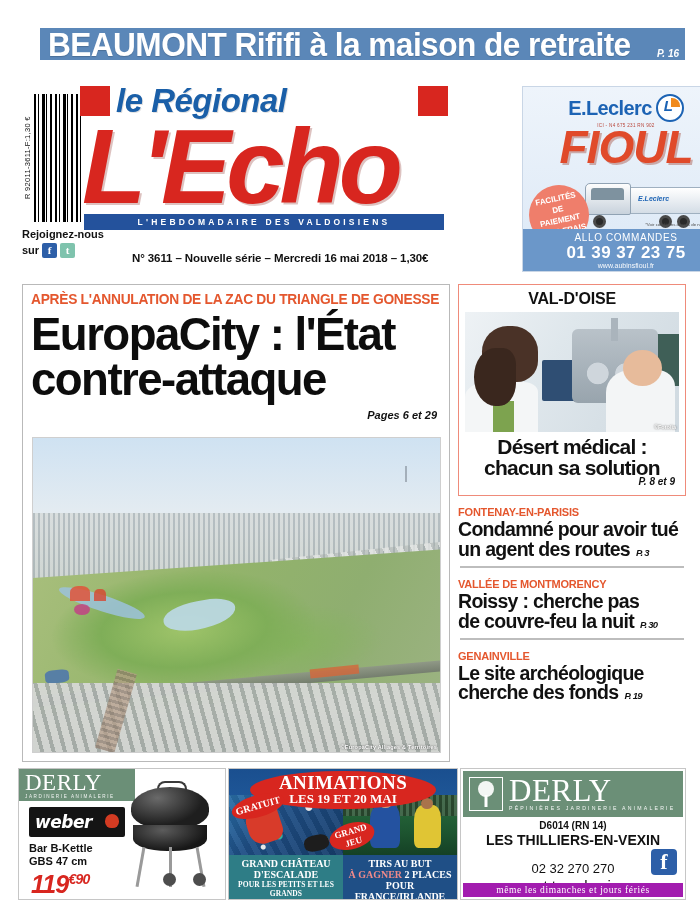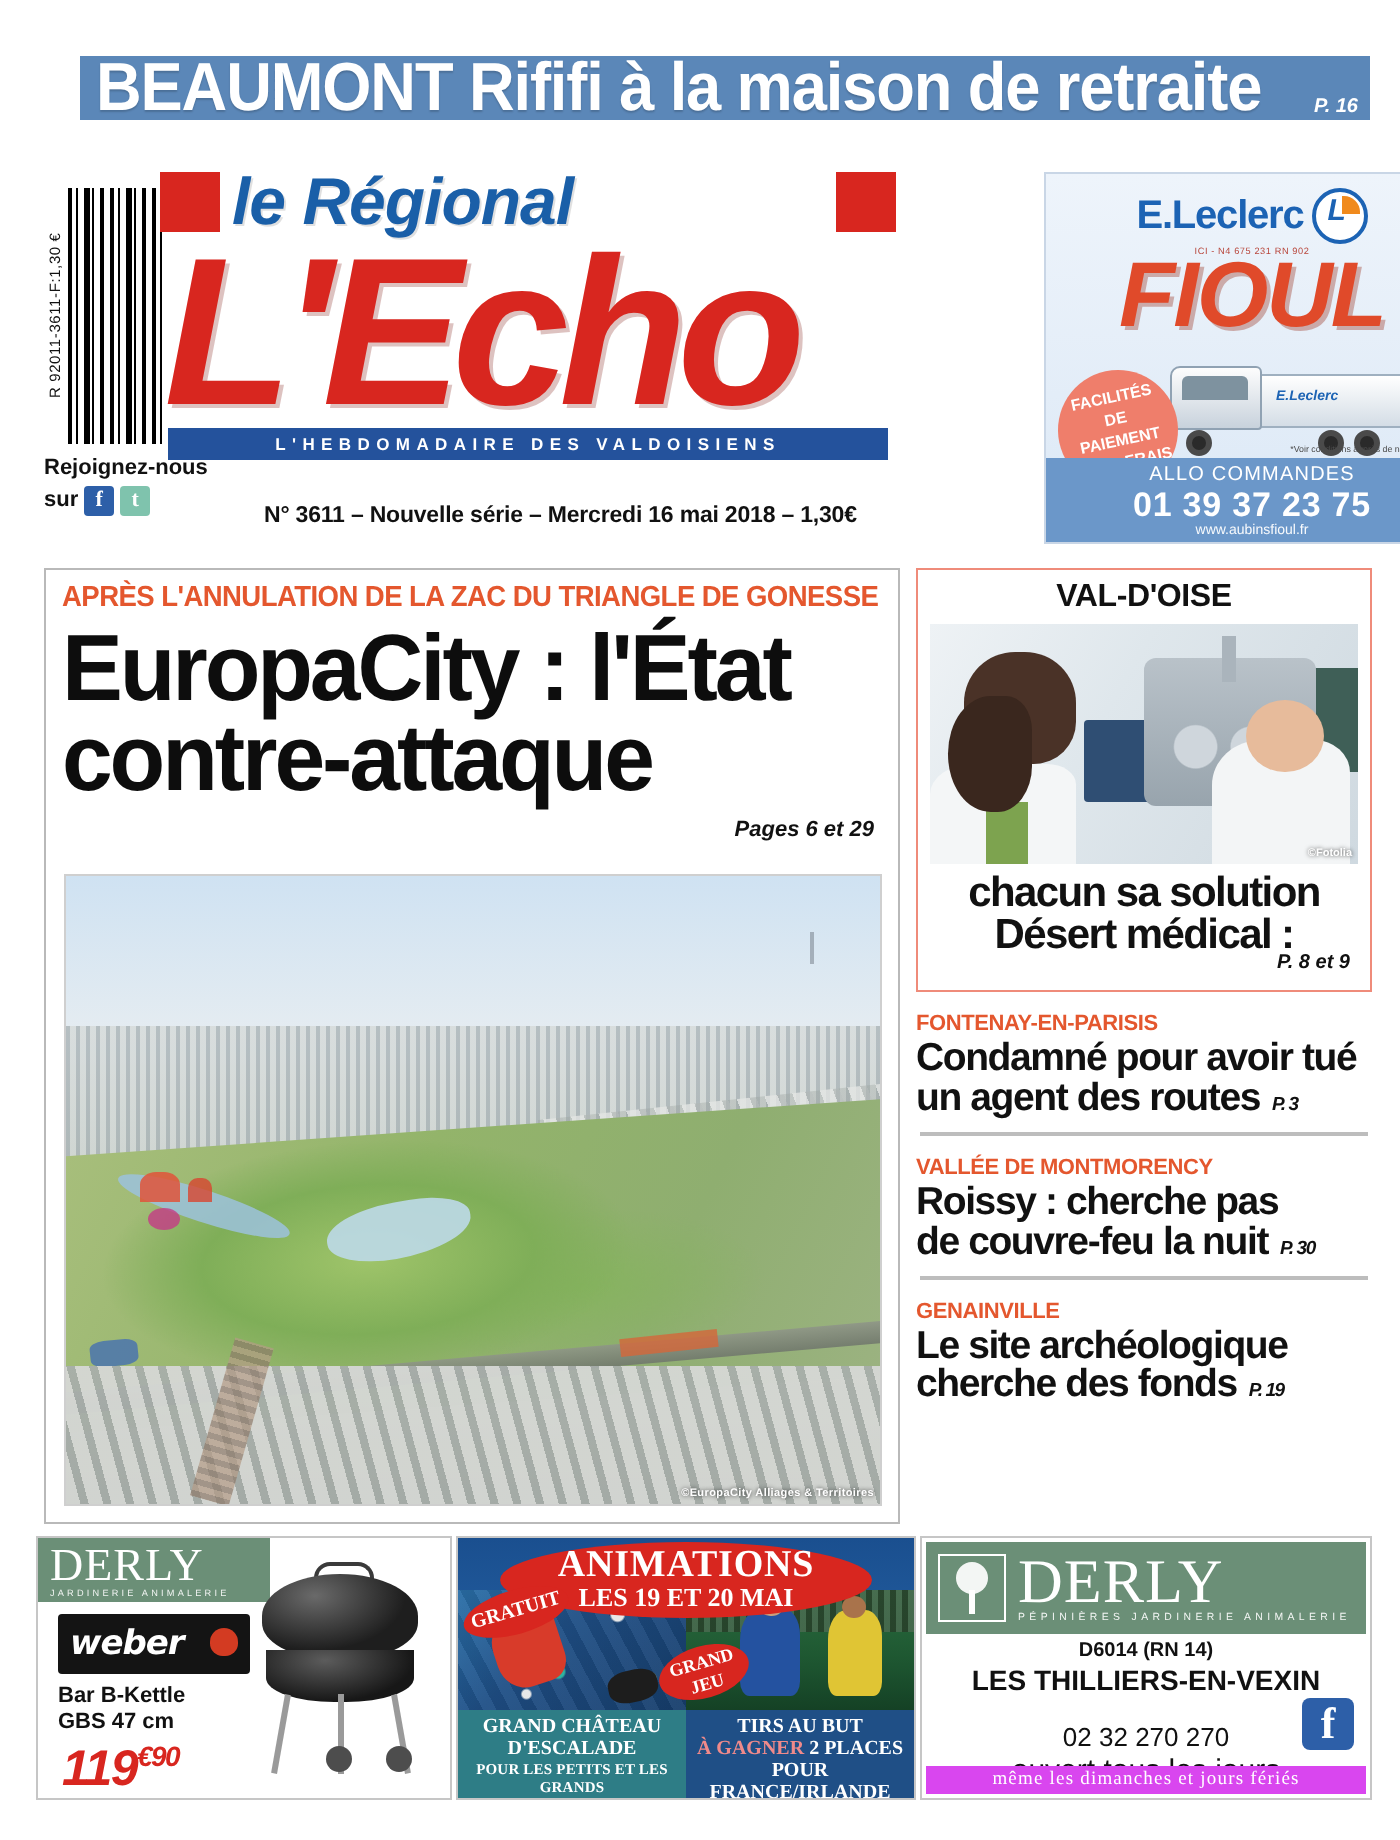--- a/index.html
+++ b/index.html
@@ -1000,21 +1000,21 @@
     color: #fff;
     font-family: "Liberation Serif", serif;
     font-size: 22px;
     font-weight: 700;
     text-align: center;
     line-height: 26px;
   }
   .dr-foot {
     position: absolute;
     left: 2px; right: 2px; bottom: 2px;
-    background: #d946ef;
+    background: #a21caf;
     color: #fff;
     text-align: center;
     font-size: 9.5px;
     letter-spacing: 0.6px;
     padding: 2px 0;
     font-family: "Liberation Serif", serif;
   }
 </style>
 </head>
 <body>
@@ -1124,22 +1124,22 @@
       <span class="vdo-device"></span>
       <span class="vdo-patient"></span>
       <span class="vdo-patient-head"></span>
       <span class="vdo-doc-coat"></span>
       <span class="vdo-doc-green"></span>
       <span class="vdo-doc-head"></span>
       <span class="vdo-doc-hair"></span>
       <span class="vdo-credit">©Fotolia</span>
     </div>
     <div class="vdo-headline">
+      <div>Désert médical :</div>
       <div>chacun sa solution</div>
-      <div>Désert médical :</div>
     </div>
     <div class="vdo-page">P. 8 et 9</div>
   </div>
 
   <div class="briefs">
 
     <div class="brief">
       <div class="brief-kicker">FONTENAY-EN-PARISIS</div>
       <div class="brief-head">
         <span>Condamné pour avoir tué</span><br>

